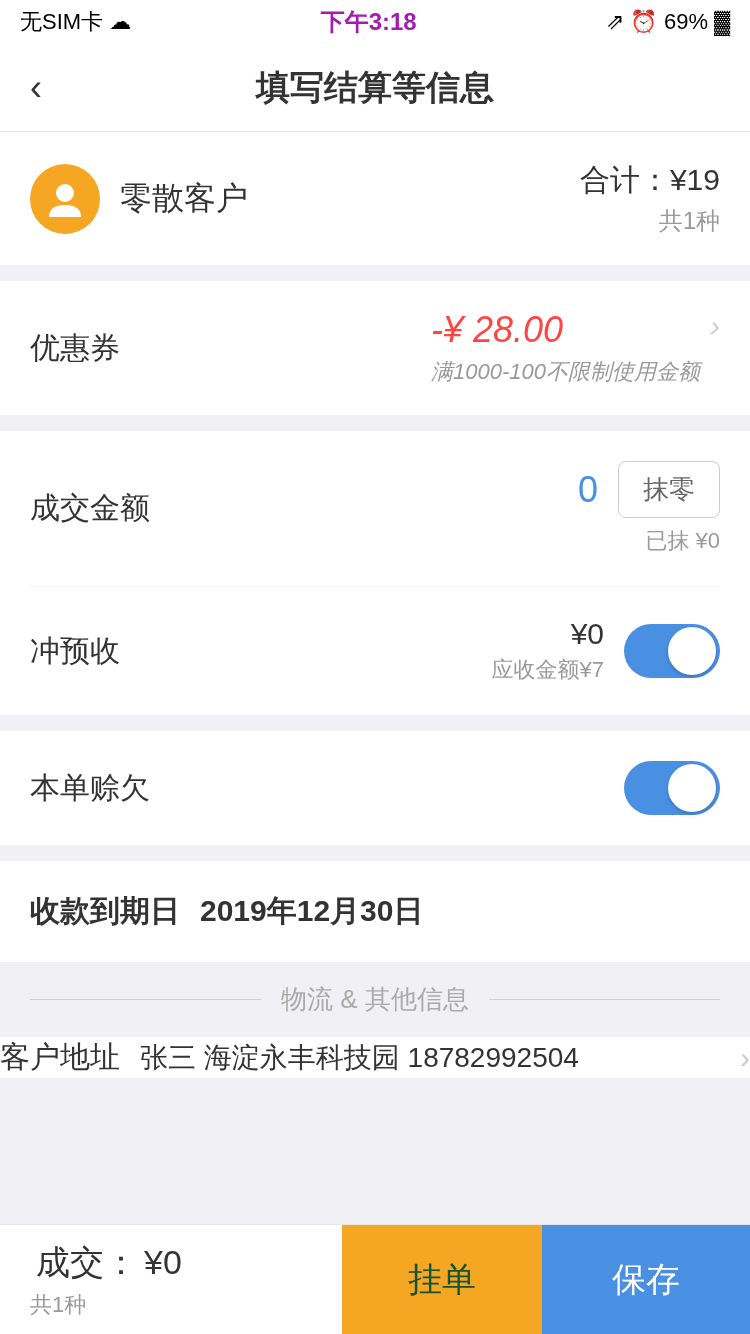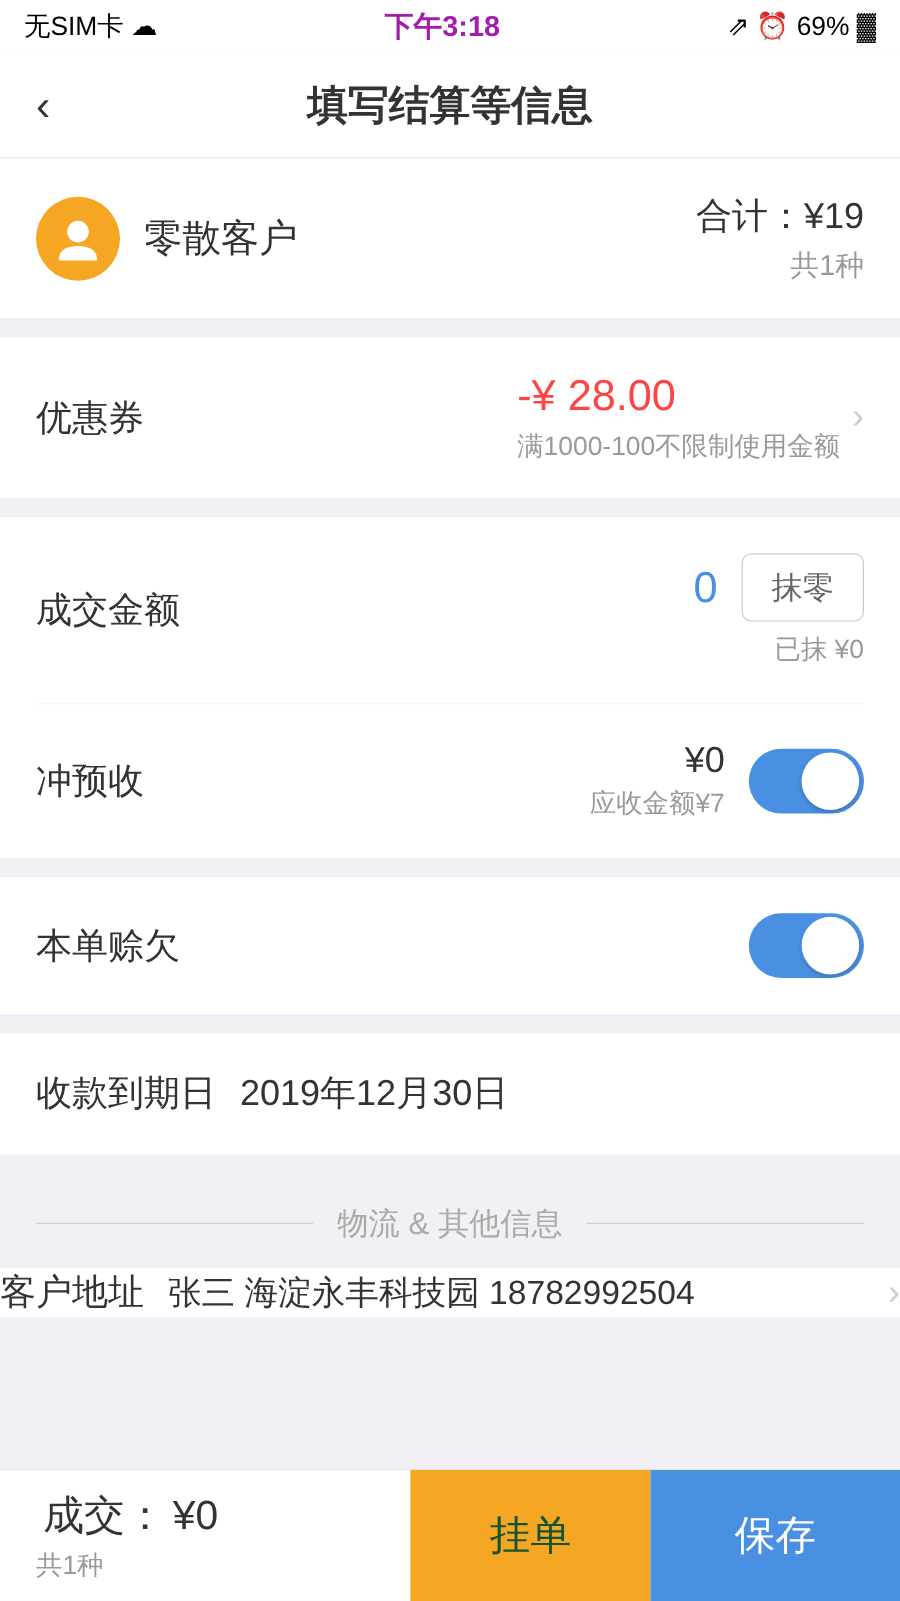--- a/index.html
+++ b/index.html
@@ -128,22 +128,23 @@
       align-items: center;
       justify-content: space-between;
       margin-bottom: 16px;
     }
     .section-label {
       font-size: 30px;
       color: #333;
     }
     .coupon-right {
       display: flex;
-      align-items: center;
+      align-items: flex-start;
       gap: 10px;
+      font-style: italic;
     }
     .coupon-amount {
       font-size: 36px;
       color: #ff4444;
       font-weight: 500;
     }
     .coupon-desc {
       font-size: 22px;
       color: #999;
       margin-top: 6px;
@@ -248,21 +249,22 @@
       margin-bottom: 16px;
       display: flex;
       align-items: center;
       justify-content: space-between;
     }
 
     
     .due-date-section {
       background: #fff;
       padding: 30px;
-      margin-bottom: 20px;
+      margin-bottom: 0;
+      font-weight: bold;
     }
     .due-date-row {
       display: flex;
       align-items: center;
       gap: 20px;
     }
     .due-date-label {
       font-size: 30px;
       color: #333;
     }

